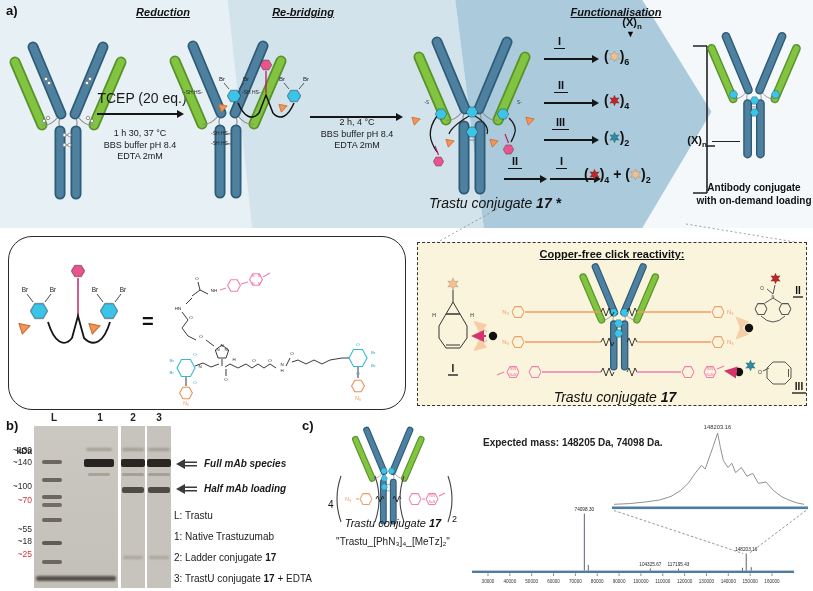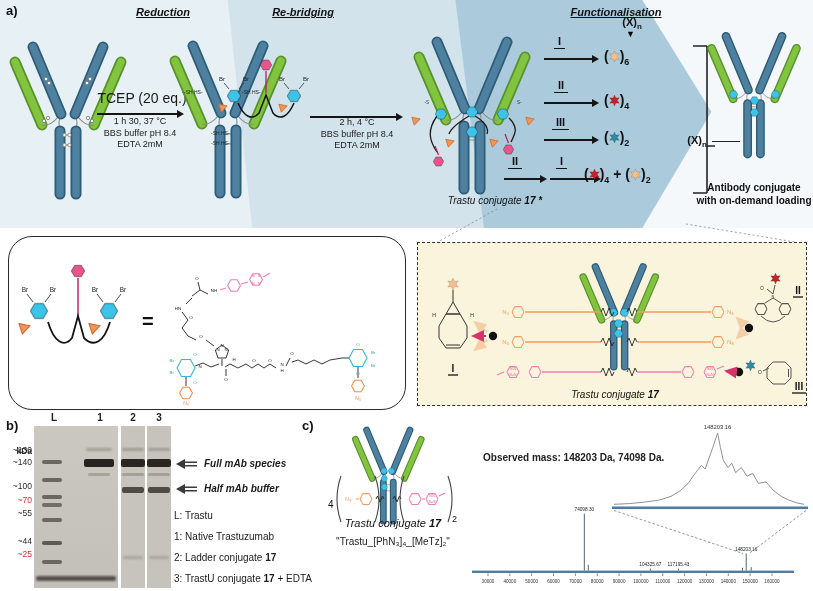--- a/index.html
+++ b/index.html
@@ -20,21 +20,21 @@
   .rn{position:absolute;font-weight:700;font-size:11px;line-height:11px;
       border-bottom:1.4px solid #111;padding:0 4px 1px;color:#111}
   .prod{position:absolute;font-size:14px;font-weight:600;color:#111;white-space:nowrap}
   .prod sub{font-size:9px}
   .prod svg{position:static;width:11px;height:11px;vertical-align:-1px}
   .sor{color:#f6bf8d}.srd{color:#bd2727}.stl{color:#2e8ba1}
   .hxc{color:#3bc3e8}.hxp{color:#e8548c}
   .ror{color:#ef9d63}.rpk{color:#ef7fb0}.rgr{color:#555}
   .xn{position:absolute;font-weight:700;font-size:11px;color:#111;text-align:center}
   .xn sub{font-size:8px}
-  .cap{position:absolute;font-style:italic;font-size:10px;text-align:center;color:#111;white-space:nowrap}
+  .cap{position:absolute;font-style:italic;font-size:14px;text-align:center;color:#111;white-space:nowrap}
   .b{font-weight:700}
   .fcap{position:absolute;font-weight:700;font-size:10px;text-align:center;color:#111;line-height:12.5px}
   .chev{position:absolute;top:0;left:0;width:813px;height:228px}
   .box1{position:absolute;left:8px;top:236px;width:396px;height:172px;background:#fff;
         border:1.8px solid #2a2a2a;border-radius:24px}
   .box2{position:absolute;left:417px;top:242px;width:388px;height:162px;background:#faf4dc;
         border:1.6px dashed #333}
   .cftitle{position:absolute;font-weight:700;font-size:11px;text-decoration:underline;
            text-align:center;color:#111}
   .gelwrap{position:absolute;left:34px;top:426px;width:138px;height:162px}
@@ -117,21 +117,21 @@
         <circle cx="85" cy="84" r="1.7"></circle>
       <circle cx="61.5" cy="101" r="1.7"></circle>
         <circle cx="66.5" cy="101" r="1.7"></circle>
       <circle cx="61.5" cy="111" r="1.7"></circle>
         <circle cx="66.5" cy="111" r="1.7"></circle>
     </g>
   </svg>
 
   <div class="rtxt" style="left:92px;top:90px;width:100px">TCEP (20 eq.)</div>
   <div class="arr" style="left:97px;top:113px;width:80px"></div>
-  <div class="conds" style="left:88px;top:116px;width:104px">
+  <div class="conds" style="left:88px;top:128px;width:104px">
     <span>1 h 30, 37 °C</span>
     <span>BBS buffer pH 8.4</span>
     <span>EDTA 2mM</span>
   </div>
 
   <svg style="left:158px;top:32px" width="140" height="172" viewBox="0 0 140 172">
     <use href="#mab" transform="translate(5,1)"></use>
     <g font-size="5" fill="#222">
       <text x="26" y="62">-SH HS-</text>
       <text x="84" y="62">-SH HS-</text>
@@ -346,20 +346,21 @@
       <text x="209" y="114" text-anchor="start">Br</text>
       <text x="209" y="127" text-anchor="start">Br</text>
     </g>
     <g font-size="5" fill="#ef8f4f" text-anchor="middle">
       <text x="24" y="165">N₃</text>
       <text x="196" y="160">N₃</text>
     </g>
   </svg>
 
   <div class="box2"></div>
+  <div class="cftitle" style="left:512px;top:248px;width:200px">Copper-free click reactivity:</div>
 
   <svg style="left:417px;top:242px" width="390" height="164" viewBox="0 0 390 164">
 
     <g>
       <use href="#star6" x="30" y="36" width="12" height="12" class="sor"></use>
       <g stroke="#333" stroke-width="1" fill="none">
         <line x1="36" y1="48" x2="36" y2="60"></line>
         <polygon points="29,72 43,72 36,60"></polygon>
         <polygon points="29,72 43,72 50,84 50,96 43,106 29,106 22,96 22,84"></polygon>
         <line x1="29" y1="103" x2="43" y2="103"></line>
@@ -497,34 +498,34 @@
       <div class="gelband" style="left:1px;top:61px;width:22px;height:5.5px;background:#4e4a44;filter:blur(.7px)"></div>
       <div class="gelband" style="left:2px;top:130px;width:20px;height:2.5px;background:#aaa49b;filter:blur(.8px)"></div>
     </div>
   </div>
 
   <div class="mark" style="top:446px;font-weight:700">kDa</div>
   <div class="mark" style="top:457px">~140</div>
   <div class="mark" style="top:445px">~130</div>
   <div class="mark" style="top:481px">~100</div>
   <div class="mark red" style="top:495px">~70</div>
-  <div class="mark" style="top:508px">~55</div>
-  <div class="mark" style="top:536px">~44</div>
+  <div class="mark" style="top:524px">~55</div>
+  <div class="mark" style="top:536px">~18</div>
   <div class="mark red" style="top:549px">~25</div>
 
   <svg style="left:176px;top:459px" width="22" height="10" viewBox="0 0 22 10">
     <path d="M21,3.2 H8 M21,6.8 H8" stroke="#3a3a3a" stroke-width="1.6"></path>
       <polygon points="9,0 0,5 9,10" fill="#3a3a3a"></polygon>
   </svg>
   <div class="bandlab" style="left:204px;top:458px">Full mAb species</div>
   <svg style="left:176px;top:484px" width="22" height="10" viewBox="0 0 22 10">
     <path d="M21,3.2 H8 M21,6.8 H8" stroke="#3a3a3a" stroke-width="1.6"></path>
       <polygon points="9,0 0,5 9,10" fill="#3a3a3a"></polygon>
   </svg>
-  <div class="bandlab" style="left:204px;top:483px">Half mAb buffer</div>
+  <div class="bandlab" style="left:204px;top:483px">Half mAb loading</div>
 
   <div class="lg" style="left:174px;top:510px"><span>L: Trastu</span></div>
   <div class="lg" style="left:174px;top:531px"><span>1: Native Trastuzumab</span></div>
   <div class="lg" style="left:174px;top:552px"><span>2: Ladder conjugate </span><span class="b">17</span></div>
   <div class="lg" style="left:174px;top:573px"><span>3: TrastU conjugate </span><span class="b">17</span><span> + EDTA</span></div>
 
   <div class="pl" style="left:302px;top:418px">c)</div>
 
   <svg style="left:318px;top:420px" width="185" height="148" viewBox="0 0 185 148">
     <use href="#mab" transform="translate(30,2) scale(0.62)"></use>
@@ -549,21 +550,21 @@
     <line x1="121" y1="76" x2="127" y2="73" stroke="#ef7fb0" stroke-width="1.1"></line>
     <path d="M130,56 Q138,79 130,102" stroke="#444" stroke-width="1.1" fill="none"></path>
     <text x="134" y="102" font-size="9" fill="#111">2</text>
   </svg>
 
   <div class="cap" style="left:318px;top:517px;width:150px;font-size:11px">
     <span>Trastu conjugate </span><span class="b">17</span>
   </div>
   <div class="short" style="left:308px;top:536px;width:170px">"Trastu_[PhN₃]₄_[MeTz]₂"</div>
 
-  <div class="mass" style="left:483px;top:452px">Observed mass: 148203 Da, 74098 Da.</div>
+  <div class="mass" style="left:483px;top:437px">Expected mass: 148205 Da, 74098 Da.</div>
 
   <svg id="spec" style="left:460px;top:415px" width="353" height="176" viewBox="0 0 353 176">
       <rect x="12" y="155.6" width="322" height="2.4" fill="#4e7ca3"></rect>
       <line x1="28" y1="158.4" x2="28" y2="161" stroke="#555" stroke-width="0.7"></line>
       <text x="28" y="167.5" text-anchor="middle" font-size="4.6" fill="#333">30000</text>
       <line x1="49.84615384615385" y1="158.4" x2="49.84615384615385" y2="161" stroke="#555" stroke-width="0.7"></line>
       <text x="49.84615384615385" y="167.5" text-anchor="middle" font-size="4.6" fill="#333">40000</text>
       <line x1="71.6923076923077" y1="158.4" x2="71.6923076923077" y2="161" stroke="#555" stroke-width="0.7"></line>
       <text x="71.6923076923077" y="167.5" text-anchor="middle" font-size="4.6" fill="#333">50000</text>
       <line x1="93.53846153846153" y1="158.4" x2="93.53846153846153" y2="161" stroke="#555" stroke-width="0.7"></line>

